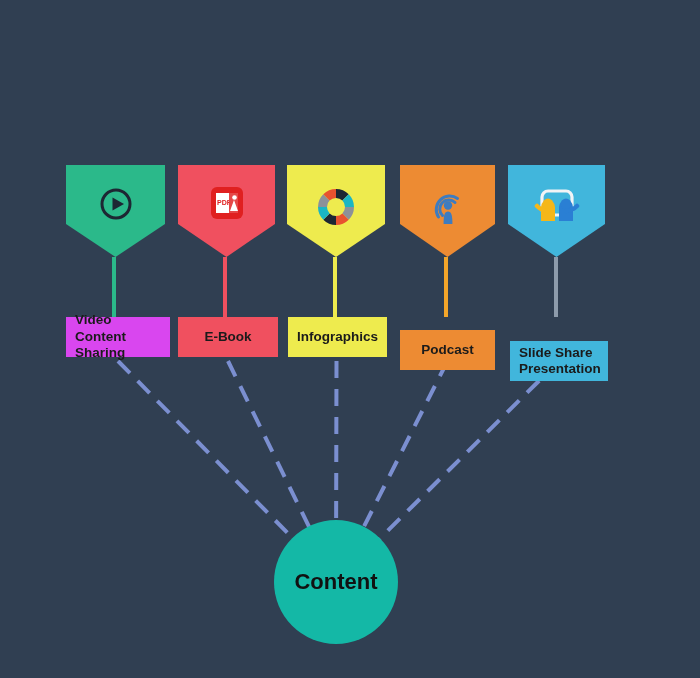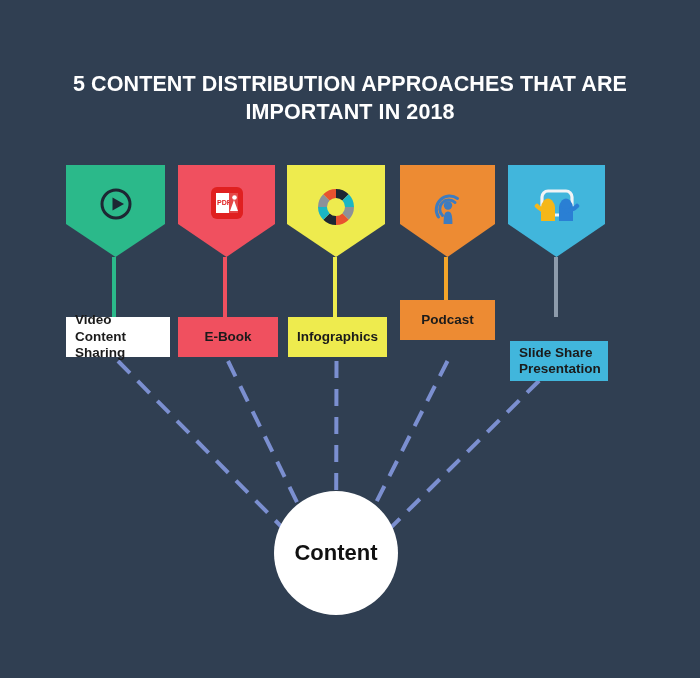--- a/index.html
+++ b/index.html
@@ -91,41 +91,40 @@
     color: #111111;
     font-size: 22px;
     font-weight: bold;
   }
 </style>
 </head>
 <body style="background: rgb(48, 63, 82);">
 
 <div id="infographic">
 
-  <div class="title" style="color: rgb(255, 255, 255);">5 CONTENT DISTRIBUTION APPROACHES THAT ARE IMPORTANT IN 2018</div>
 
   <svg class="connector-layer" viewBox="0 0 700 678" preserveAspectRatio="none">
     <g id="connector-group">
         <line x1="118" y1="361" x2="336" y2="582" stroke="#7b8fd0" stroke-width="4" stroke-dasharray="17 11"></line>
         <line x1="228" y1="361" x2="336" y2="582" stroke="#7b8fd0" stroke-width="4" stroke-dasharray="17 11"></line>
         <line x1="336.5" y1="361" x2="336" y2="582" stroke="#7b8fd0" stroke-width="4" stroke-dasharray="17 11"></line>
         <line x1="447.5" y1="361" x2="336" y2="582" stroke="#7b8fd0" stroke-width="4" stroke-dasharray="17 11"></line>
         <line x1="559" y1="361" x2="336" y2="582" stroke="#7b8fd0" stroke-width="4" stroke-dasharray="17 11"></line>
       </g>
   </svg>
 
   <div id="nodes">
       <div class="badge" style="left: 66px; top: 165px; width: 99px; height: 92px; background: rgb(43, 185, 138);">
         <div class="badge-icon-wrap"><svg width="34" height="34" viewBox="0 0 34 34">
         <circle cx="17" cy="17" r="14" fill="none" stroke="#1d2733" stroke-width="3"></circle>
         <polygon points="13.5,10.5 25,17 13.5,23.5" fill="#1d2733"></polygon>
       </svg></div>
       </div>
       <div class="stem" style="left: 112px; top: 257px; height: 60px; background: rgb(43, 185, 138);"></div>
-      <div class="label-box left" style="left: 66px; top: 317px; width: 104px; height: 40px; background: #ffffff;">
+      <div class="label-box left" style="left: 66px; top: 317px; width: 104px; height: 40px; background: #d946ef;">
         <span>Video Content Sharing</span>
       </div>
       <div class="badge" style="left: 178px; top: 165px; width: 97px; height: 92px; background: rgb(240, 80, 95);">
         <div class="badge-icon-wrap"><svg width="32" height="32" viewBox="0 0 32 32">
         <rect x="0" y="0" width="32" height="32" rx="6" fill="#e02020"></rect>
         <rect x="5" y="6" width="13" height="20" fill="#ffffff"></rect>
         <rect x="18" y="6" width="9" height="20" fill="#e02020"></rect>
         <text x="6" y="18" font-family="Liberation Sans, sans-serif" font-size="7" font-weight="bold" fill="#e02020">PDF</text>
         <polygon points="18,6 27,6 27,26 18,26" fill="#ffffff" opacity="0.18"></polygon>
         <polygon points="19,24 23,13 27,24" fill="#ffffff"></polygon>
@@ -160,38 +159,38 @@
         <div class="badge-icon-wrap"><svg width="44" height="44" viewBox="0 0 44 44">
         <g fill="none" stroke="#3e7cc0" stroke-width="3" stroke-linecap="round">
           <path d="M12.5,30 A13.5,13.5 0 0,1 31.5,11.5"></path>
           <path d="M16.5,28.5 A9,9 0 0,1 29,15.5"></path>
         </g>
         <circle cx="22" cy="18.5" r="4.2" fill="#3e7cc0"></circle>
         <path d="M17.6,37 C17.6,28 18.6,24.5 22,24.5 C25.4,24.5 26.4,28 26.4,37 Z" fill="#3e7cc0"></path>
       </svg></div>
       </div>
       <div class="stem" style="left: 444px; top: 257px; height: 60px; background: rgb(244, 166, 42);"></div>
-      <div class="label-box center" style="left: 400px; top: 300px; width: 95px; height: 40px; background: rgb(237, 139, 51);">
+      <div class="label-box center" style="left: 400px; top: 330px; width: 95px; height: 40px; background: rgb(237, 139, 51);">
         <span>Podcast</span>
       </div>
       <div class="badge" style="left: 508px; top: 165px; width: 97px; height: 92px; background: rgb(65, 182, 220);">
         <div class="badge-icon-wrap"><svg width="46" height="44" viewBox="0 0 46 44">
         <rect x="8" y="4" width="30" height="24" rx="6" fill="none" stroke="#f2f4f6" stroke-width="3.2"></rect>
         <path d="M25,20 a7,7 0 0,1 14,0 v14 h-14 Z" fill="#2a7fd4"></path>
         <circle cx="32" cy="17" r="5.4" fill="#2a7fd4"></circle>
         <path d="M7,20 a7,7 0 0,1 14,0 v14 h-14 Z" fill="#f5b719"></path>
         <circle cx="14" cy="17" r="5.4" fill="#f5b719"></circle>
         <path d="M3,22 L20,31 L26,31 L43,22" stroke="#f2f4f6" stroke-width="0" fill="none"></path>
         <path d="M14,24 C9,24 5,21 3,19" stroke="#f5b719" stroke-width="4.5" stroke-linecap="round" fill="none"></path>
         <path d="M32,24 C37,24 41,21 43,19" stroke="#2a7fd4" stroke-width="4.5" stroke-linecap="round" fill="none"></path>
       </svg></div>
       </div>
       <div class="stem" style="left: 554px; top: 257px; height: 60px; background: rgb(141, 155, 171);"></div>
       <div class="label-box left" style="left: 510px; top: 317px; width: 98px; height: 40px; background: rgb(65, 182, 220); margin-top: 24px;">
         <span>Slide Share Presentation</span>
       </div>
     </div>
 
-  <div class="hub" id="hub" style="left: 274px; top: 491px; width: 124px; height: 124px; background: #ffffff; color: rgb(17, 17, 17);">
+  <div class="hub" id="hub" style="left: 274px; top: 520px; width: 124px; height: 124px; background: #14b8a6; color: rgb(17, 17, 17);">
     <span>Content</span>
   </div>
 
 </div>
 
 </body></html>

